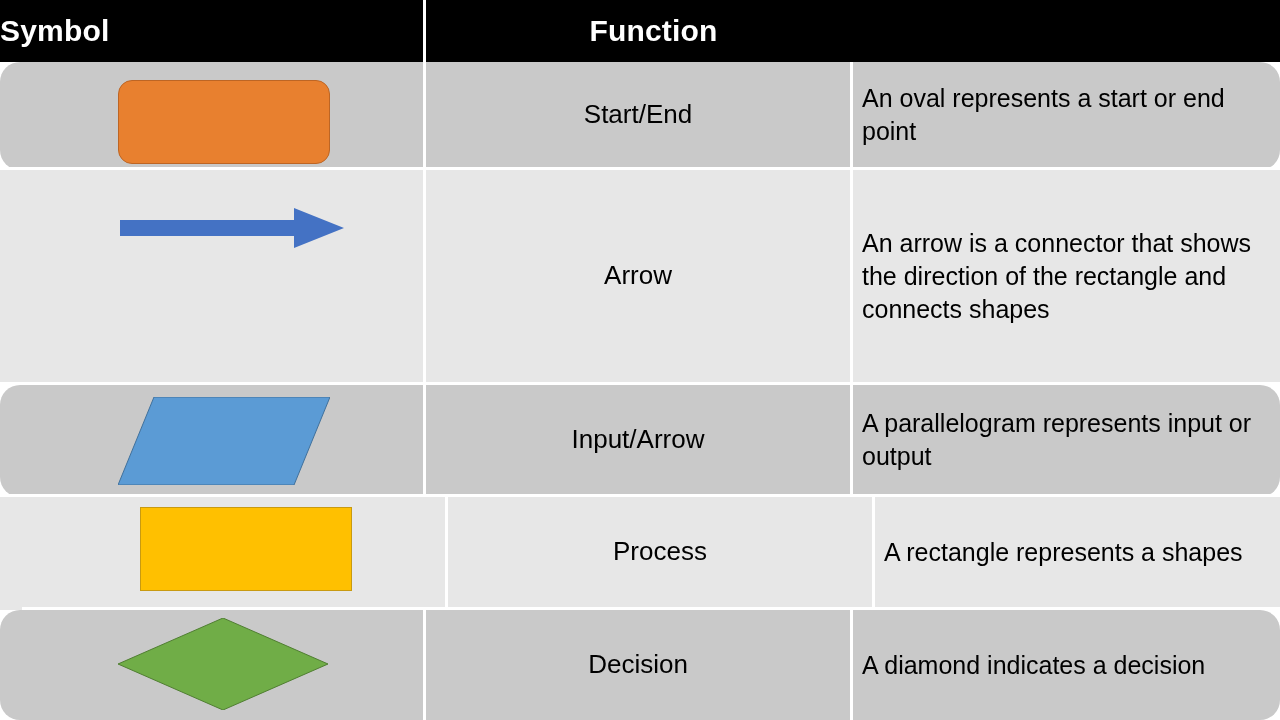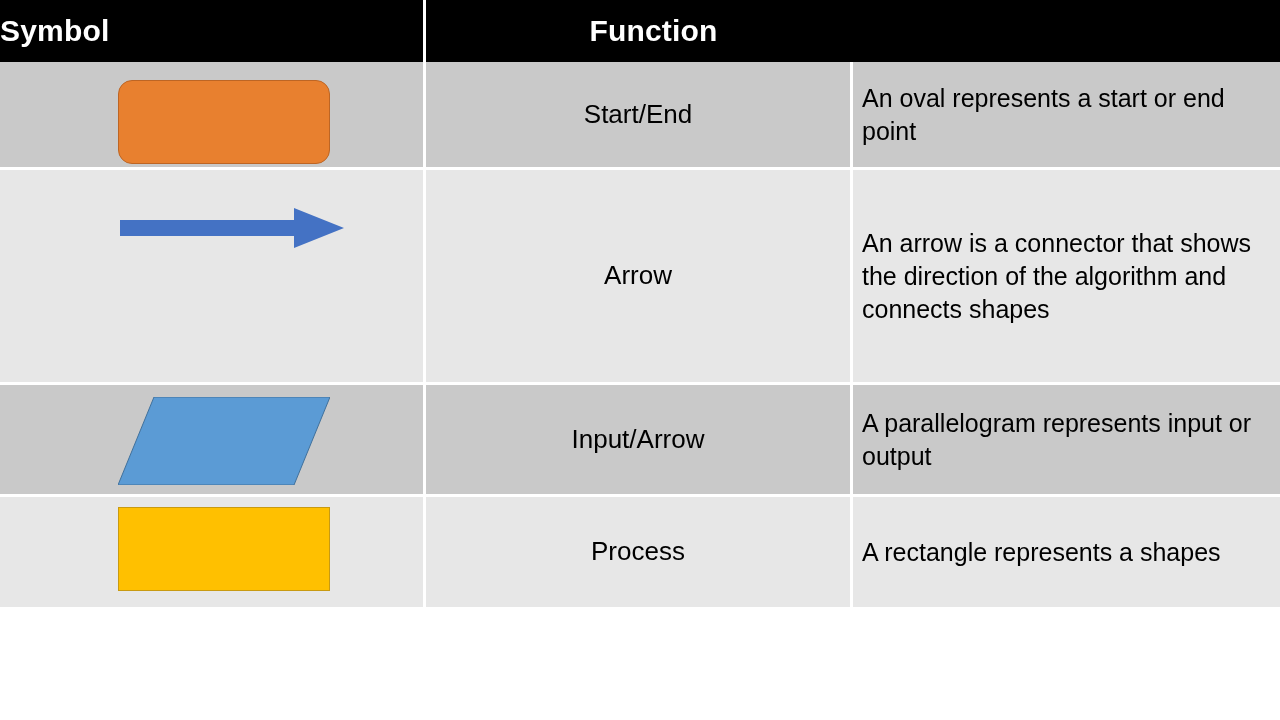--- a/index.html
+++ b/index.html
@@ -44,21 +44,21 @@
     border-right: 3px solid #ffffff;
     height: 100%;
   }
   .header-cell:last-child { border-right: none; padding-left: 28px; }
 
   
   .body-row {
     display: flex;
     box-sizing: border-box;
   }
-  .row-shade-dark  { background: #c9c9c9; }
+  .row-shade-dark  { background: #c9c9c9; border-radius: 20px; }
   .row-shade-light { background: #e7e7e7; }
 
   .cell {
     box-sizing: border-box;
     border-right: 3px solid #ffffff;
     border-bottom: 3px solid #ffffff;
     display: flex;
     align-items: center;
     position: relative;
   }
@@ -168,48 +168,63 @@
       <div class="symbol-wrap">
         <svg class="shape-arrow" viewBox="0 0 224 40" preserveAspectRatio="none">
           <polygon points="0,12 174,12 174,0 224,20 174,40 174,28 0,28" fill="#4472C4"></polygon>
         </svg>
       </div>
     </div>
     <div class="cell col-name">
       <span class="name-text">Arrow</span>
     </div>
     <div class="cell col-function">
-      <span class="function-text">An arrow is a connector that shows the direction of the algorithm and connects shapes</span>
+      <span class="function-text">An arrow is a connector that shows the direction of the rectangle and connects shapes</span>
     </div>
   </div>
 
   <div class="body-row row-shade-dark" style="height:112px;flex:0 0 112px;">
     <div class="cell col-symbol">
       <div class="symbol-wrap">
         <svg class="shape-parallelogram" viewBox="0 0 212 88" preserveAspectRatio="none">
           <polygon points="36,0 212,0 176,88 0,88" fill="#5B9BD5" stroke="#41719C" stroke-width="1"></polygon>
         </svg>
       </div>
     </div>
     <div class="cell col-name">
       <span class="name-text">Input/Arrow</span>
     </div>
     <div class="cell col-function">
       <span class="function-text">A parallelogram represents input or output</span>
     </div>
   </div>
 
-  <div class="body-row row-shade-light" style="height:113px;flex:0 0 113px;">
+  <div class="body-row row-shade-light" style="height:113px;flex:0 0 113px;padding-left:22px;">
     <div class="cell col-symbol">
       <div class="symbol-wrap">
         <div class="shape-rectangle"></div>
       </div>
     </div>
     <div class="cell col-name">
       <span class="name-text">Process</span>
     </div>
     <div class="cell col-function">
       <span class="function-text">A rectangle represents a shapes</span>
     </div>
   </div>
 
+  <div class="body-row row-shade-dark" style="height:110px;flex:0 0 110px;">
+    <div class="cell col-symbol" style="border-bottom:none;">
+      <div class="symbol-wrap">
+        <svg class="shape-diamond" viewBox="0 0 210 92" preserveAspectRatio="none">
+          <polygon points="105,0 210,46 105,92 0,46" fill="#70AD47" stroke="#507E32" stroke-width="1"></polygon>
+        </svg>
+      </div>
+    </div>
+    <div class="cell col-name" style="border-bottom:none;">
+      <span class="name-text">Decision</span>
+    </div>
+    <div class="cell col-function" style="border-bottom:none;">
+      <span class="function-text">A diamond indicates a decision</span>
+    </div>
+  </div>
 
 </div>
 
 </body></html>

